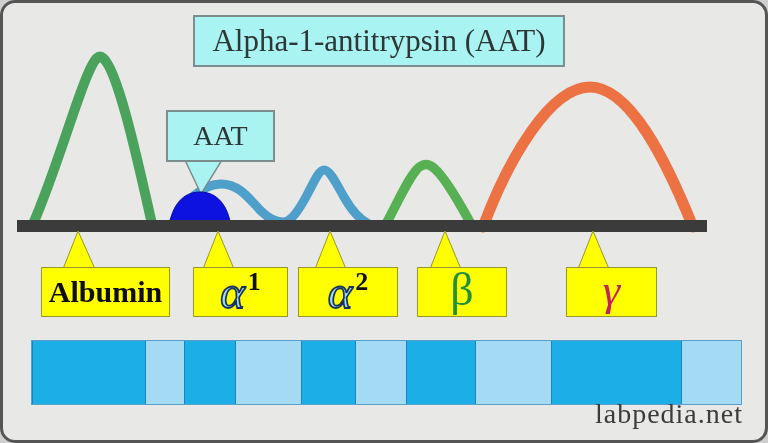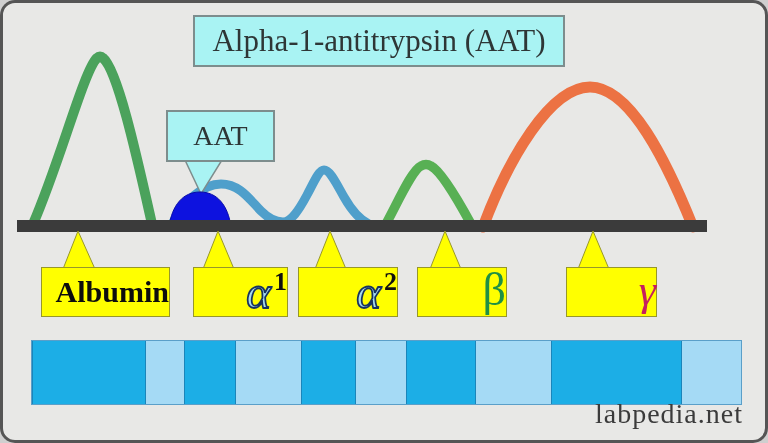--- a/index.html
+++ b/index.html
@@ -15,21 +15,21 @@
     position:absolute;box-sizing:border-box;
     background:#a9f3f3;border:2px solid #7d8d8d;
     display:flex;align-items:center;justify-content:center;
     color:#2e3636;
   }
   .title-box{left:193px;top:15px;width:372px;height:52px;font-size:31px;}
   .aat-box{left:166px;top:110px;width:109px;height:52px;font-size:28px;}
   .label-box{
     position:absolute;top:267px;height:50px;box-sizing:border-box;
     background:#ffff00;border:1px solid #97972a;
-    display:flex;align-items:center;justify-content:flex-end;
+    display:flex;align-items:center;justify-content:center;
   }
   .box-albumin{left:41px;width:129px;font-size:30px;font-weight:700;color:#0d0d0d;}
   .box-a1{left:193px;width:95px;}
   .box-a2{left:298px;width:100px;}
   .box-beta{left:417px;width:90px;}
   .box-gamma{left:566px;width:91px;}
   .alpha-glyph{
     font-size:47px;font-style:italic;line-height:1;
     color:#a7dbee;-webkit-text-stroke:1.8px #17335e;
   }

